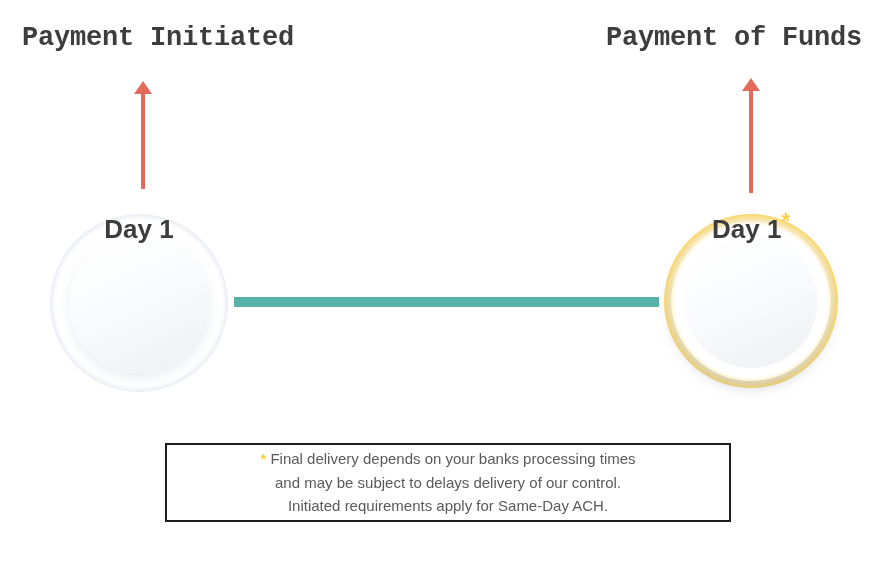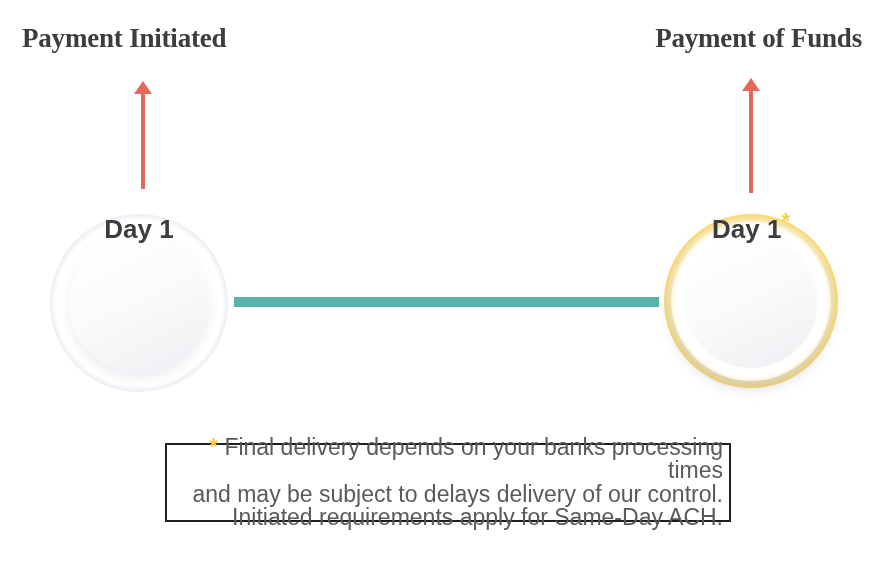--- a/index.html
+++ b/index.html
@@ -14,21 +14,21 @@
     position: relative;
     width: 874px;
     height: 562px;
     background: #ffffff;
     overflow: hidden;
   }
 
   
   .heading {
     position: absolute;
-    font-family: Liberation Serif, serif;
+    font-family: Liberation Mono, monospace;
     font-weight: bold;
     font-size: 27px;
     letter-spacing: -0.2px;
     color: #3d3d3f;
     white-space: nowrap;
     line-height: 1;
   }
   #heading-left  { left: 22px;  top: 25px; }
   #heading-right { right: 12px; top: 25px; text-align: right; }
 
@@ -169,24 +169,24 @@
     height: 79px;
     border: 2px solid #1e1e1e;
     box-sizing: border-box;
     background: #ffffff;
     display: flex;
     align-items: center;
     justify-content: center;
   }
   #footnote .fn-text {
     font-family: "Liberation Sans", sans-serif;
-    font-size: 23px;
+    font-size: 15px;
     line-height: 23.5px;
     color: #5a5a5c;
-    text-align: right;
+    text-align: center;
     padding: 0 6px;
   }
   #footnote .fn-star {
     color: #f8cf4d;
     font-weight: bold;
   }
 </style>
 </head>
 <body>
 

